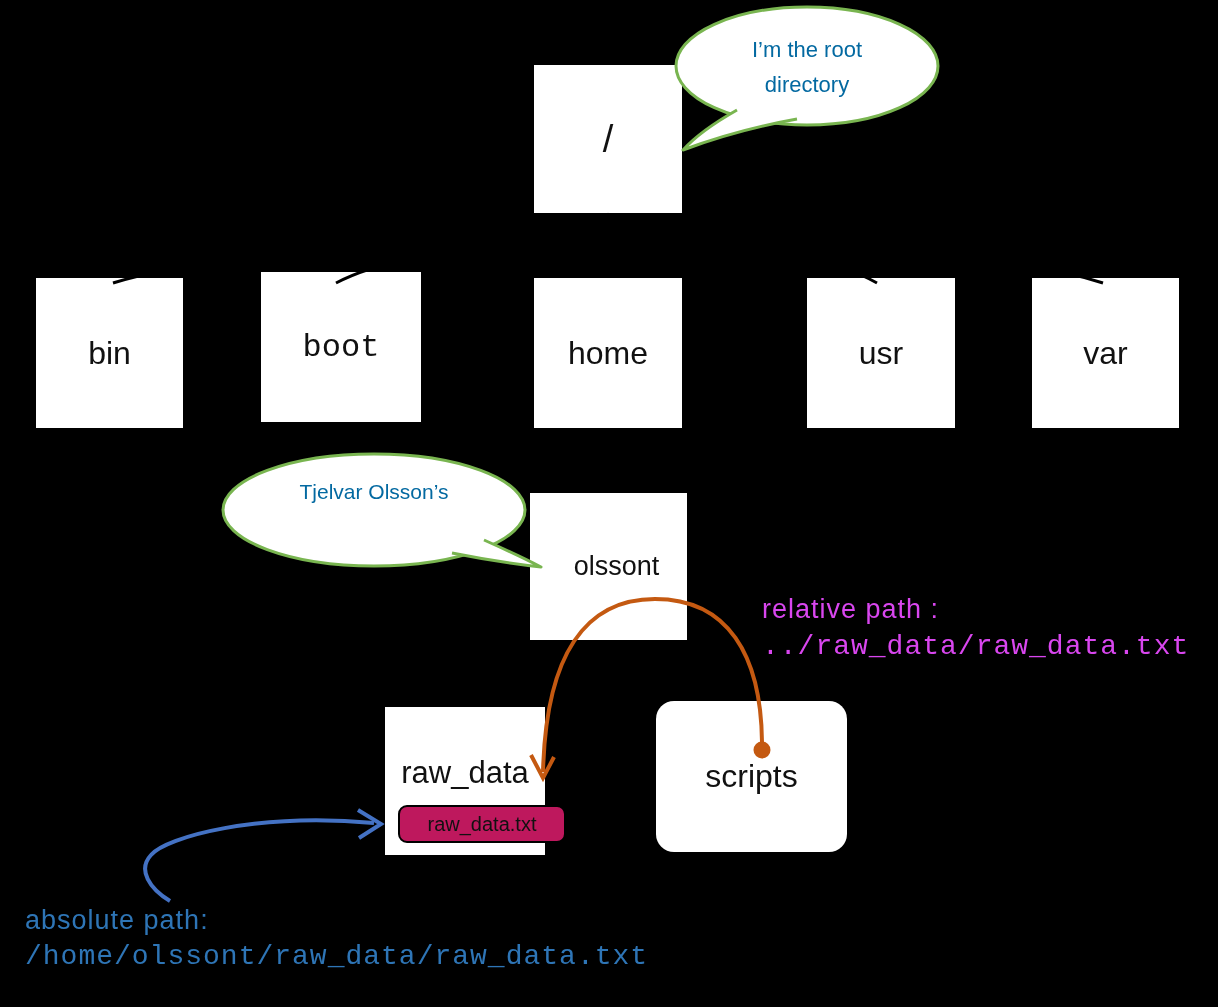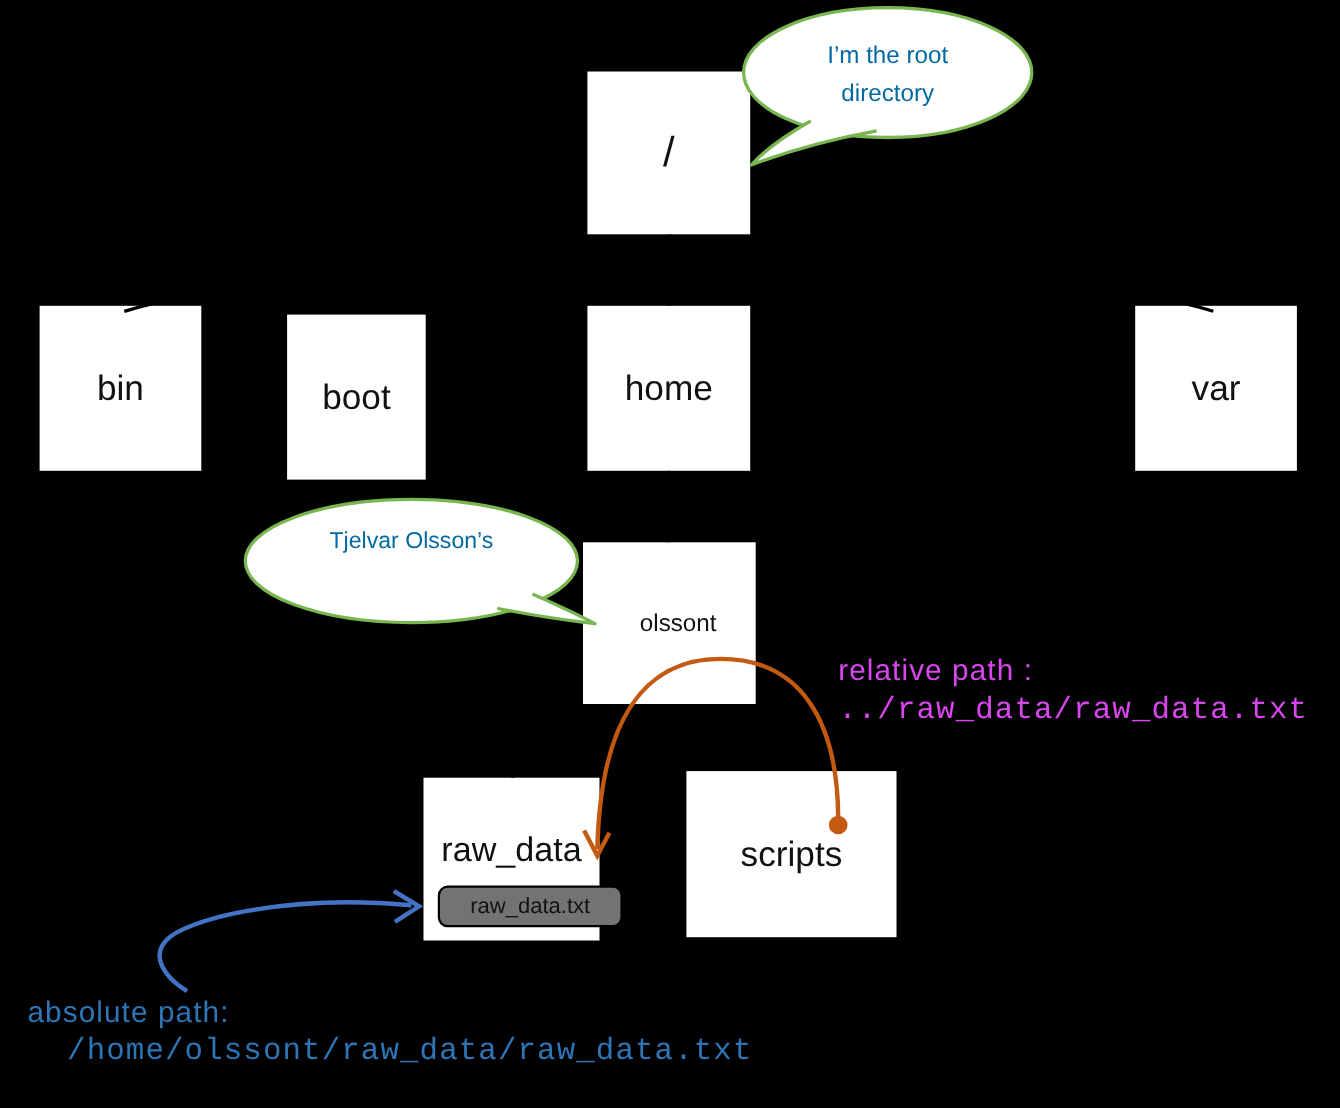--- a/index.html
+++ b/index.html
@@ -15,59 +15,62 @@
   .overlay{position:absolute;left:0;top:0;pointer-events:none;}
   .bubble-text{
     position:absolute;text-align:center;color:#0369a1;z-index:6;
   }
   .note{position:absolute;z-index:6;}
   .note .title{font-family:"Liberation Sans",sans-serif;letter-spacing:1px;}
   .note .mono{font-family:"Liberation Mono","DejaVu Sans Mono",monospace;letter-spacing:1px;}
   .orange{color:#d946ef;}
   .blue{color:#2E75B6;}
   .chip{
-    position:absolute;background:#737373;border:2.5px solid #000;border-radius:9px;
+    position:absolute;background:#be185d;border:2.5px solid #000;border-radius:9px;
     display:flex;align-items:center;justify-content:center;
     font-size:20px;color:#111;
   }
 </style>
 </head>
 <body>
 
 <div class="canvas">
 
   <div class="box" style="left:534px;top:65px;width:148px;height:148px;">
     <span class="lbl" style="font-size:38px;">/</span>
   </div>
 
   <div class="box" style="left:36px;top:278px;width:147px;height:150px;">
     <span class="lbl" style="font-size:32px;">bin</span>
   </div>
-  <div class="box" style="left:261px;top:286px;width:126px;height:150px;">
+  <div class="box" style="left:261px;top:272px;width:160px;height:150px;font-family:Liberation Mono, monospace;">
     <span class="lbl" style="font-size:32px;">boot</span>
   </div>
   <div class="box" style="left:534px;top:278px;width:148px;height:150px;justify-content:center;">
     <span class="lbl" style="font-size:32px;">home</span>
+  </div>
+  <div class="box" style="left:807px;top:278px;width:148px;height:150px;">
+    <span class="lbl" style="font-size:32px;">usr</span>
   </div>
   <div class="box" style="left:1032px;top:278px;width:147px;height:150px;">
     <span class="lbl" style="font-size:32px;">var</span>
   </div>
 
   <div class="box" style="left:530px;top:493px;width:157px;height:147px;padding-left:16px;box-sizing:border-box;">
-    <span class="lbl" style="font-size:22px;">olssont</span>
+    <span class="lbl" style="font-size:27px;">olssont</span>
   </div>
 
   <div class="box" style="left:385px;top:707px;width:160px;height:148px;">
     <span class="lbl" style="position:absolute;left:0;right:0;top:48px;text-align:center;font-size:31px;">raw_data</span>
     <span class="chip" style="left:13px;top:98px;width:164px;height:34px;">
       <span>raw_data.txt</span>
     </span>
   </div>
 
-  <div class="box" style="left:624px;top:701px;width:191px;height:151px;">
+  <div class="box" style="left:656px;top:701px;width:191px;height:151px;border-radius:18px;">
     <span class="lbl" style="font-size:32px;">scripts</span>
   </div>
 
   <svg class="overlay" width="1218" height="1007" viewBox="0 0 1218 1007" style="z-index:5;">
 
     <g stroke="#000000" stroke-width="3" fill="none">
       <path d="M 608,214 C 545,266 280,232 113,283"></path>
       <path d="M 608,214 C 575,262 430,234 336,283"></path>
       <path d="M 608,214 L 608,278"></path>
       <path d="M 608,214 C 645,262 790,234 877,283"></path>
@@ -106,16 +109,16 @@
   <div class="bubble-text" style="left:244px;top:477px;width:260px;font-size:21px;line-height:29px;">
     <div>Tjelvar Olsson’s</div>
   </div>
 
   <div class="note" style="left:762px;top:594px;">
     <div class="title orange" style="font-size:27px;">relative path :</div>
     <div class="mono orange" style="font-size:28px;margin-top:6px;">../raw_data/raw_data.txt</div>
   </div>
   <div class="note" style="left:25px;top:905px;">
     <div class="title blue" style="font-size:27px;">absolute path:</div>
-    <div class="mono blue" style="font-size:28px;margin-top:5px;margin-left:36px;">/home/olssont/raw_data/raw_data.txt</div>
+    <div class="mono blue" style="font-size:28px;margin-top:5px;">/home/olssont/raw_data/raw_data.txt</div>
   </div>
 
 </div>
 
 </body></html>

